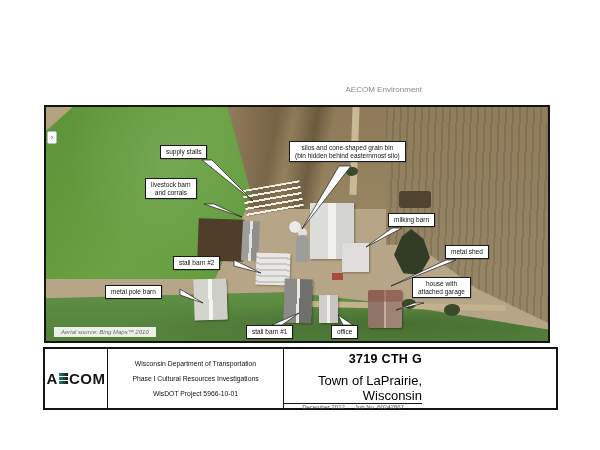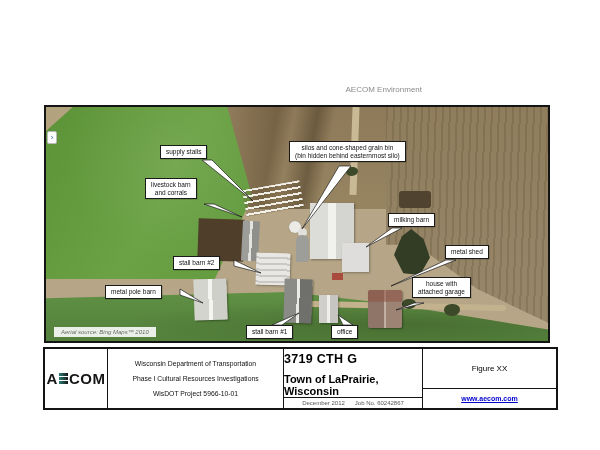--- a/index.html
+++ b/index.html
@@ -87,32 +87,32 @@
                  color:#3a6fb4; font-size:8px; line-height:11px; text-align:center; }
 
   
   .tblock { position:absolute; left:43px; top:312px; width:515px; height:63px;
             border:2px solid #141414; display:flex; background:#fff; }
   .tb-col { height:100%; }
   .tb-col + .tb-col { border-left:1.5px solid #141414; }
   .col-logo  { width:62px;  display:flex; align-items:center; justify-content:center; }
   .col-agency{ width:176px; display:flex; flex-direction:column; justify-content:space-evenly;
                text-align:center; font-size:6.8px; color:#111; padding:3px 2px; }
-  .col-title { width:139px; display:flex; flex-direction:column; text-align:left; }
+  .col-title { width:139px; display:flex; flex-direction:column; text-align:right; }
   .col-fig   { flex:1; display:flex; flex-direction:column; }
 
   .logo { font-weight:bold; font-size:15px; letter-spacing:0.5px; color:#151515;
           display:inline-flex; align-items:center; }
   .logo-e { display:inline-flex; flex-direction:column; justify-content:space-between;
             width:9px; height:10.5px; margin:0 1px; }
   .logo-e .bar { height:2.4px; background:linear-gradient(90deg,#2a7f77,#161616); }
 
   .t-title { font-weight:bold; font-size:12.5px; margin-top:3px; letter-spacing:0.3px; }
   .t-sub   { font-size:9px; margin-top:1px; }
-  .t-loc   { font-weight:bold; font-size:11px; margin-top:7px; }
+  .t-loc   { font-weight:normal; font-size:13px; margin-top:7px; }
   .t-daterow { margin-top:auto; border-top:1px solid #141414; height:13px;
                display:flex; align-items:center; justify-content:center; gap:10px;
                font-size:6px; color:#555; }
   .fig-cell { flex:1; display:flex; align-items:center; justify-content:center; font-size:8px; }
   .link-cell { height:20px; border-top:1.5px solid #141414; display:flex; align-items:center; justify-content:center; }
   .link-cell a { font-size:7px; color:#0000cc; font-weight:bold; text-decoration:underline; cursor:pointer; }
 </style>
 </head>
 <body>
 
@@ -221,21 +221,15 @@
       <div>WisDOT Project 5966-10-01</div>
     </div>
     <div class="tb-col col-title">
       <div class="t-title">3719 CTH G</div>
       <div class="t-loc">Town of LaPrairie, Wisconsin</div>
       <div class="t-daterow">
         <span>December 2012</span>
         <span>Job No. 60242867</span>
       </div>
     </div>
-    <div class="tb-col col-fig">
-      <div class="fig-cell">Figure XX</div>
-      <div class="link-cell">
-        <a>www.aecom.com</a>
-      </div>
-    </div>
   </div>
 
 </div>
 
 </body></html>

